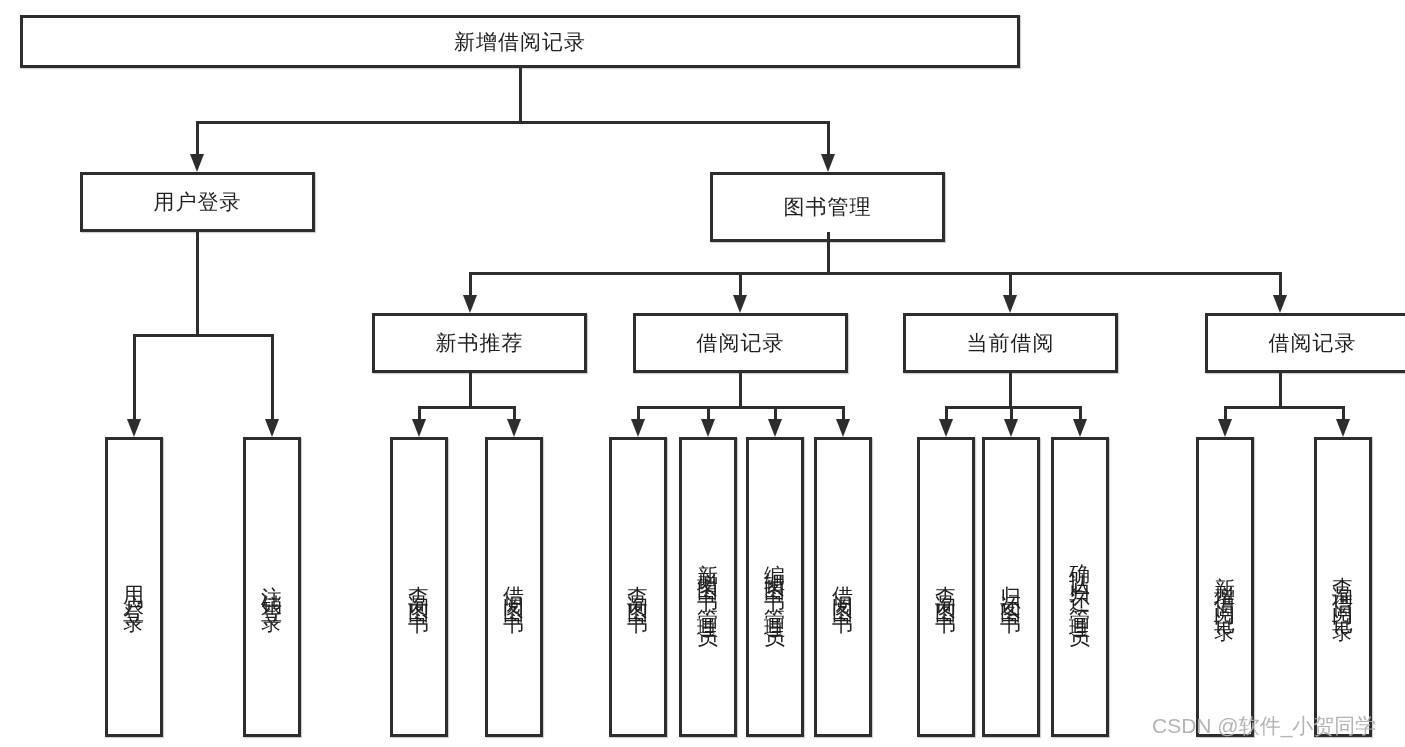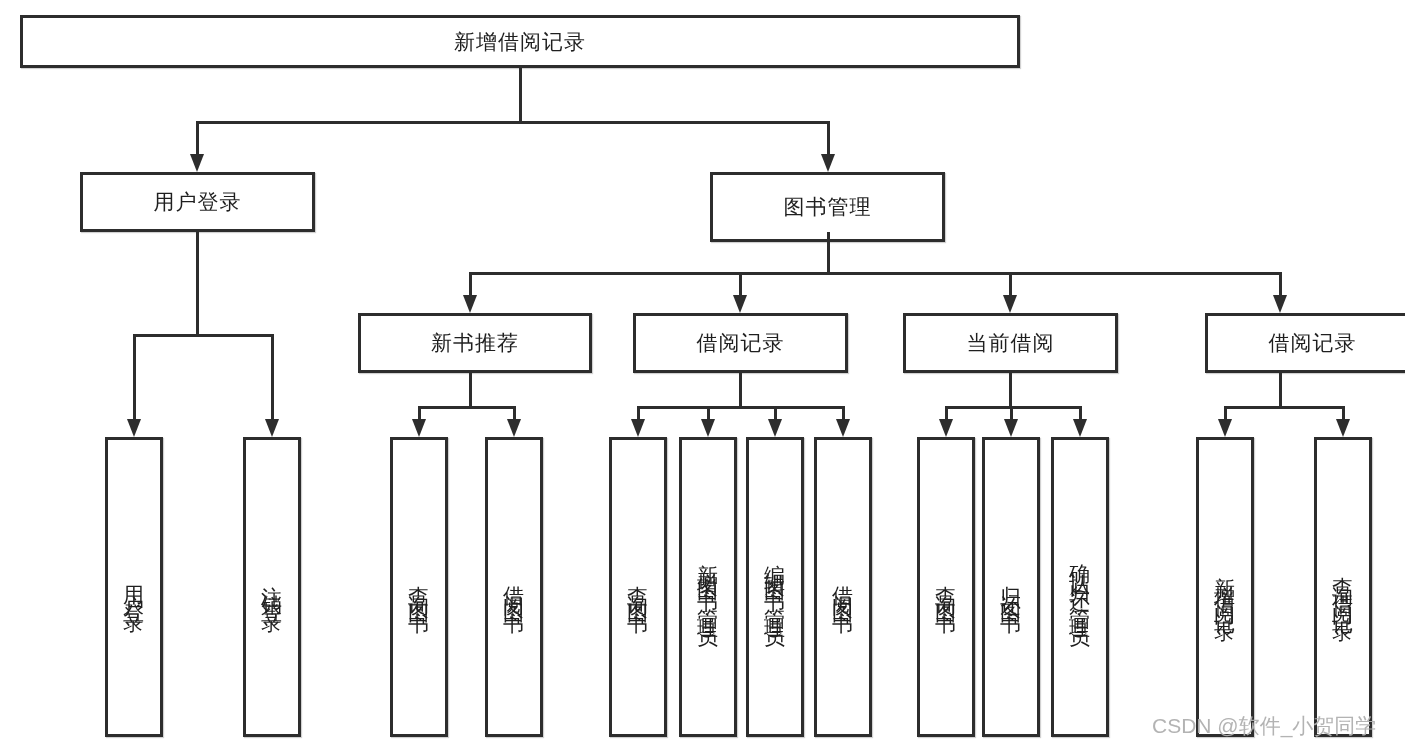--- a/index.html
+++ b/index.html
@@ -35,21 +35,21 @@
 </head>
 <body>
 
 <div class="canvas">
 
   <div class="node h" style="left:20px;top:15px;width:1000px;height:53px">新增借阅记录</div>
 
   <div class="node h" style="left:80px;top:172px;width:235px;height:60px">用户登录</div>
   <div class="node h" style="left:710px;top:172px;width:235px;height:70px">图书管理</div>
 
-  <div class="node h" style="left:358px;top:313px;width:234px;height:60px">新书推荐</div>
+  <div class="node h" style="left:372px;top:313px;width:215px;height:60px">新书推荐</div>
   <div class="node h" style="left:633px;top:313px;width:215px;height:60px">借阅记录</div>
   <div class="node h" style="left:903px;top:313px;width:215px;height:60px">当前借阅</div>
   <div class="node h" style="left:1205px;top:313px;width:215px;height:60px">借阅记录</div>
 
   <div class="node v" style="left:105px;top:437px;width:58px;height:300px">用户登录</div>
   <div class="node v" style="left:243px;top:437px;width:58px;height:300px">注销登录</div>
 
   <div class="node v" style="left:390px;top:437px;width:58px;height:300px">查询图书</div>
   <div class="node v" style="left:485px;top:437px;width:58px;height:300px">借阅图书</div>
 

